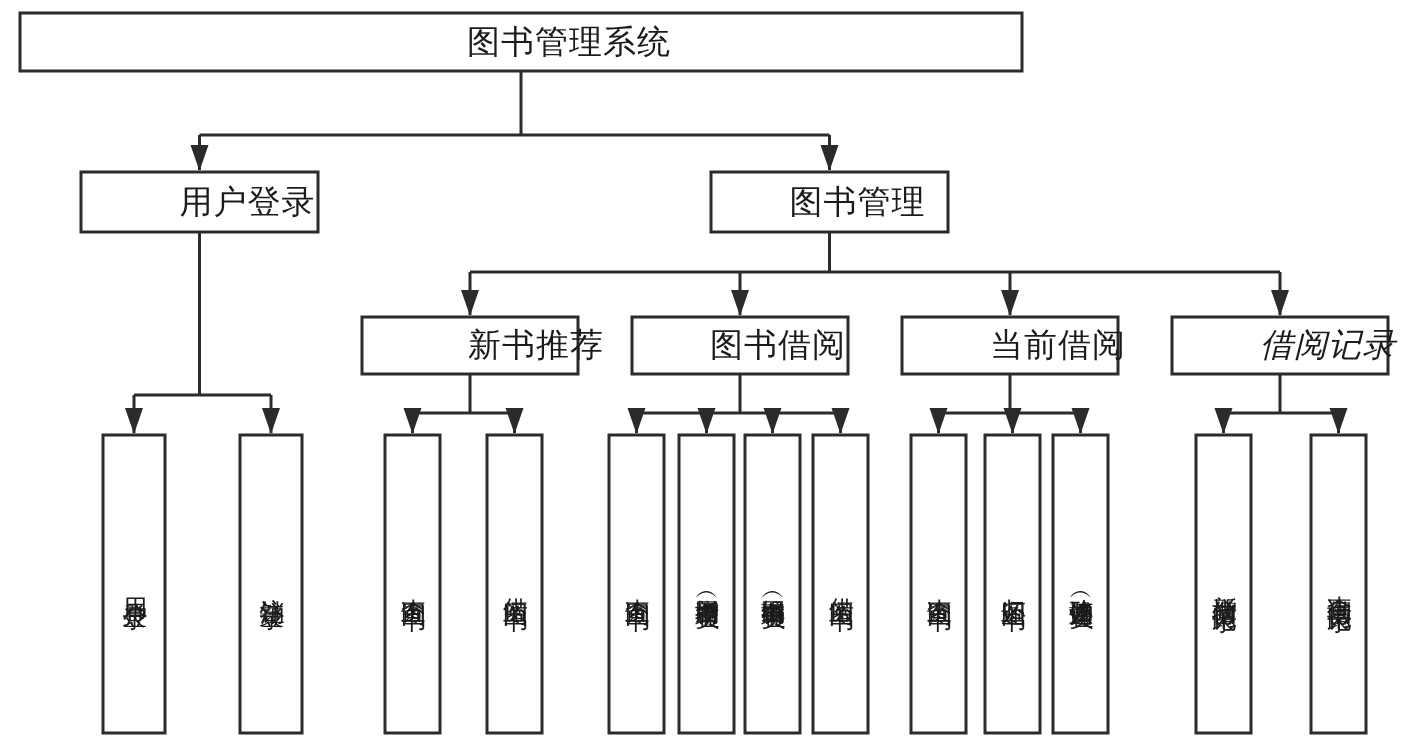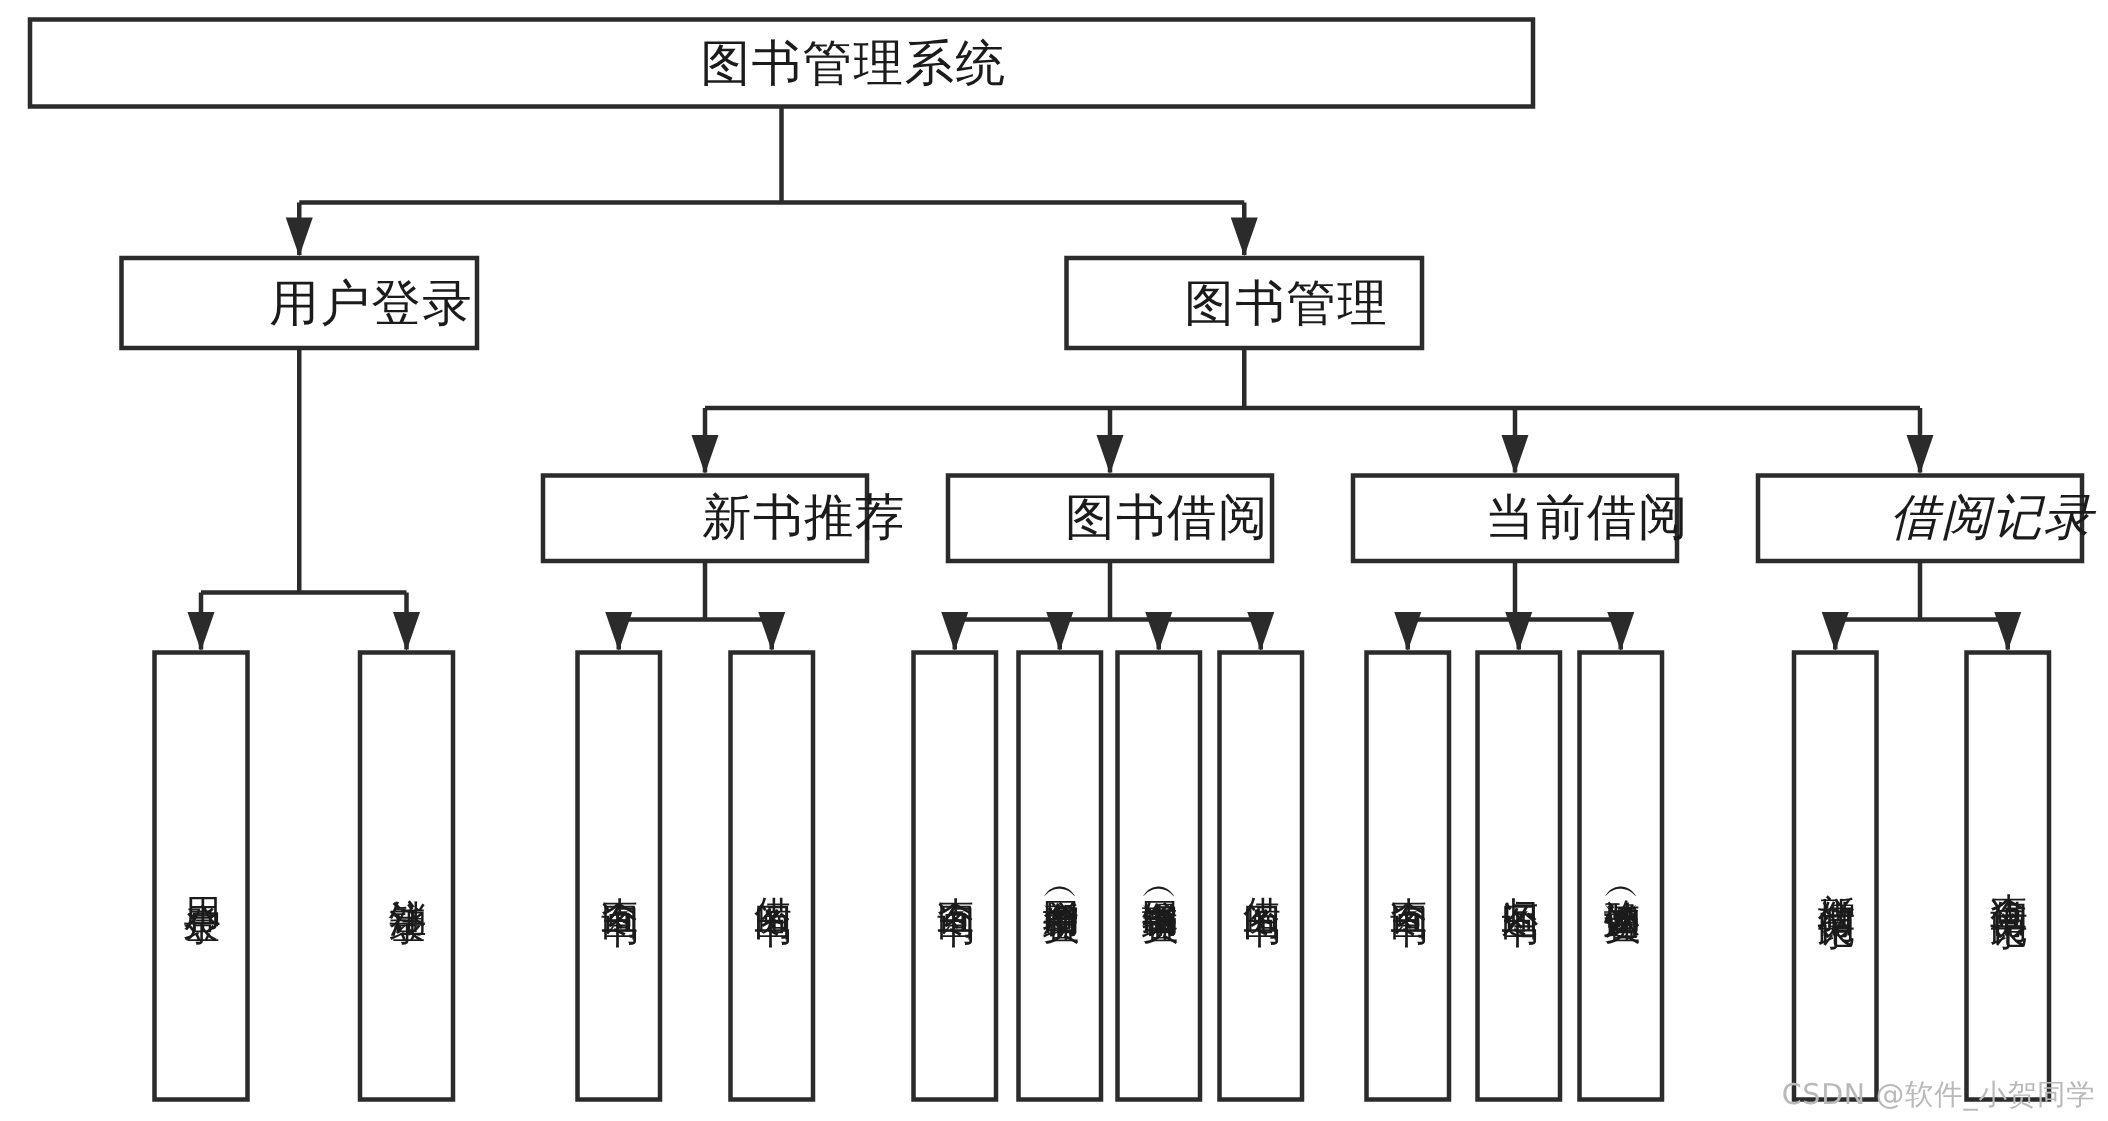--- a/index.html
+++ b/index.html
@@ -178,14 +178,13 @@
       <div class="node-label vertical" style="left: 679px; top: 435px; width: 55px; height: 298px; font-size: 24px; letter-spacing: 1px;">新增图书（管理员）</div>
       <div class="node-label vertical" style="left: 745px; top: 435px; width: 55px; height: 298px; font-size: 24px; letter-spacing: 1px;">编辑图书（管理员）</div>
       <div class="node-label vertical" style="left: 813px; top: 435px; width: 55px; height: 298px;">借阅图书</div>
       <div class="node-label vertical" style="left: 911px; top: 435px; width: 55px; height: 298px;">查询图书</div>
       <div class="node-label vertical" style="left: 985px; top: 435px; width: 55px; height: 298px;">归还图书</div>
       <div class="node-label vertical" style="left: 1053px; top: 435px; width: 55px; height: 298px; font-size: 24px; letter-spacing: 1px;">确认归还（管理员）</div>
       <div class="node-label vertical" style="left: 1196px; top: 435px; width: 55px; height: 298px; font-size: 25px; letter-spacing: 3px;">新增借阅记录</div>
       <div class="node-label vertical" style="left: 1311px; top: 435px; width: 55px; height: 298px; font-size: 25px; letter-spacing: 3px;">查询借阅记录</div>
     </div>
 
-  <div class="watermark">CSDN @软件_小贺同学</div>
 </div>
 
 </body></html>

